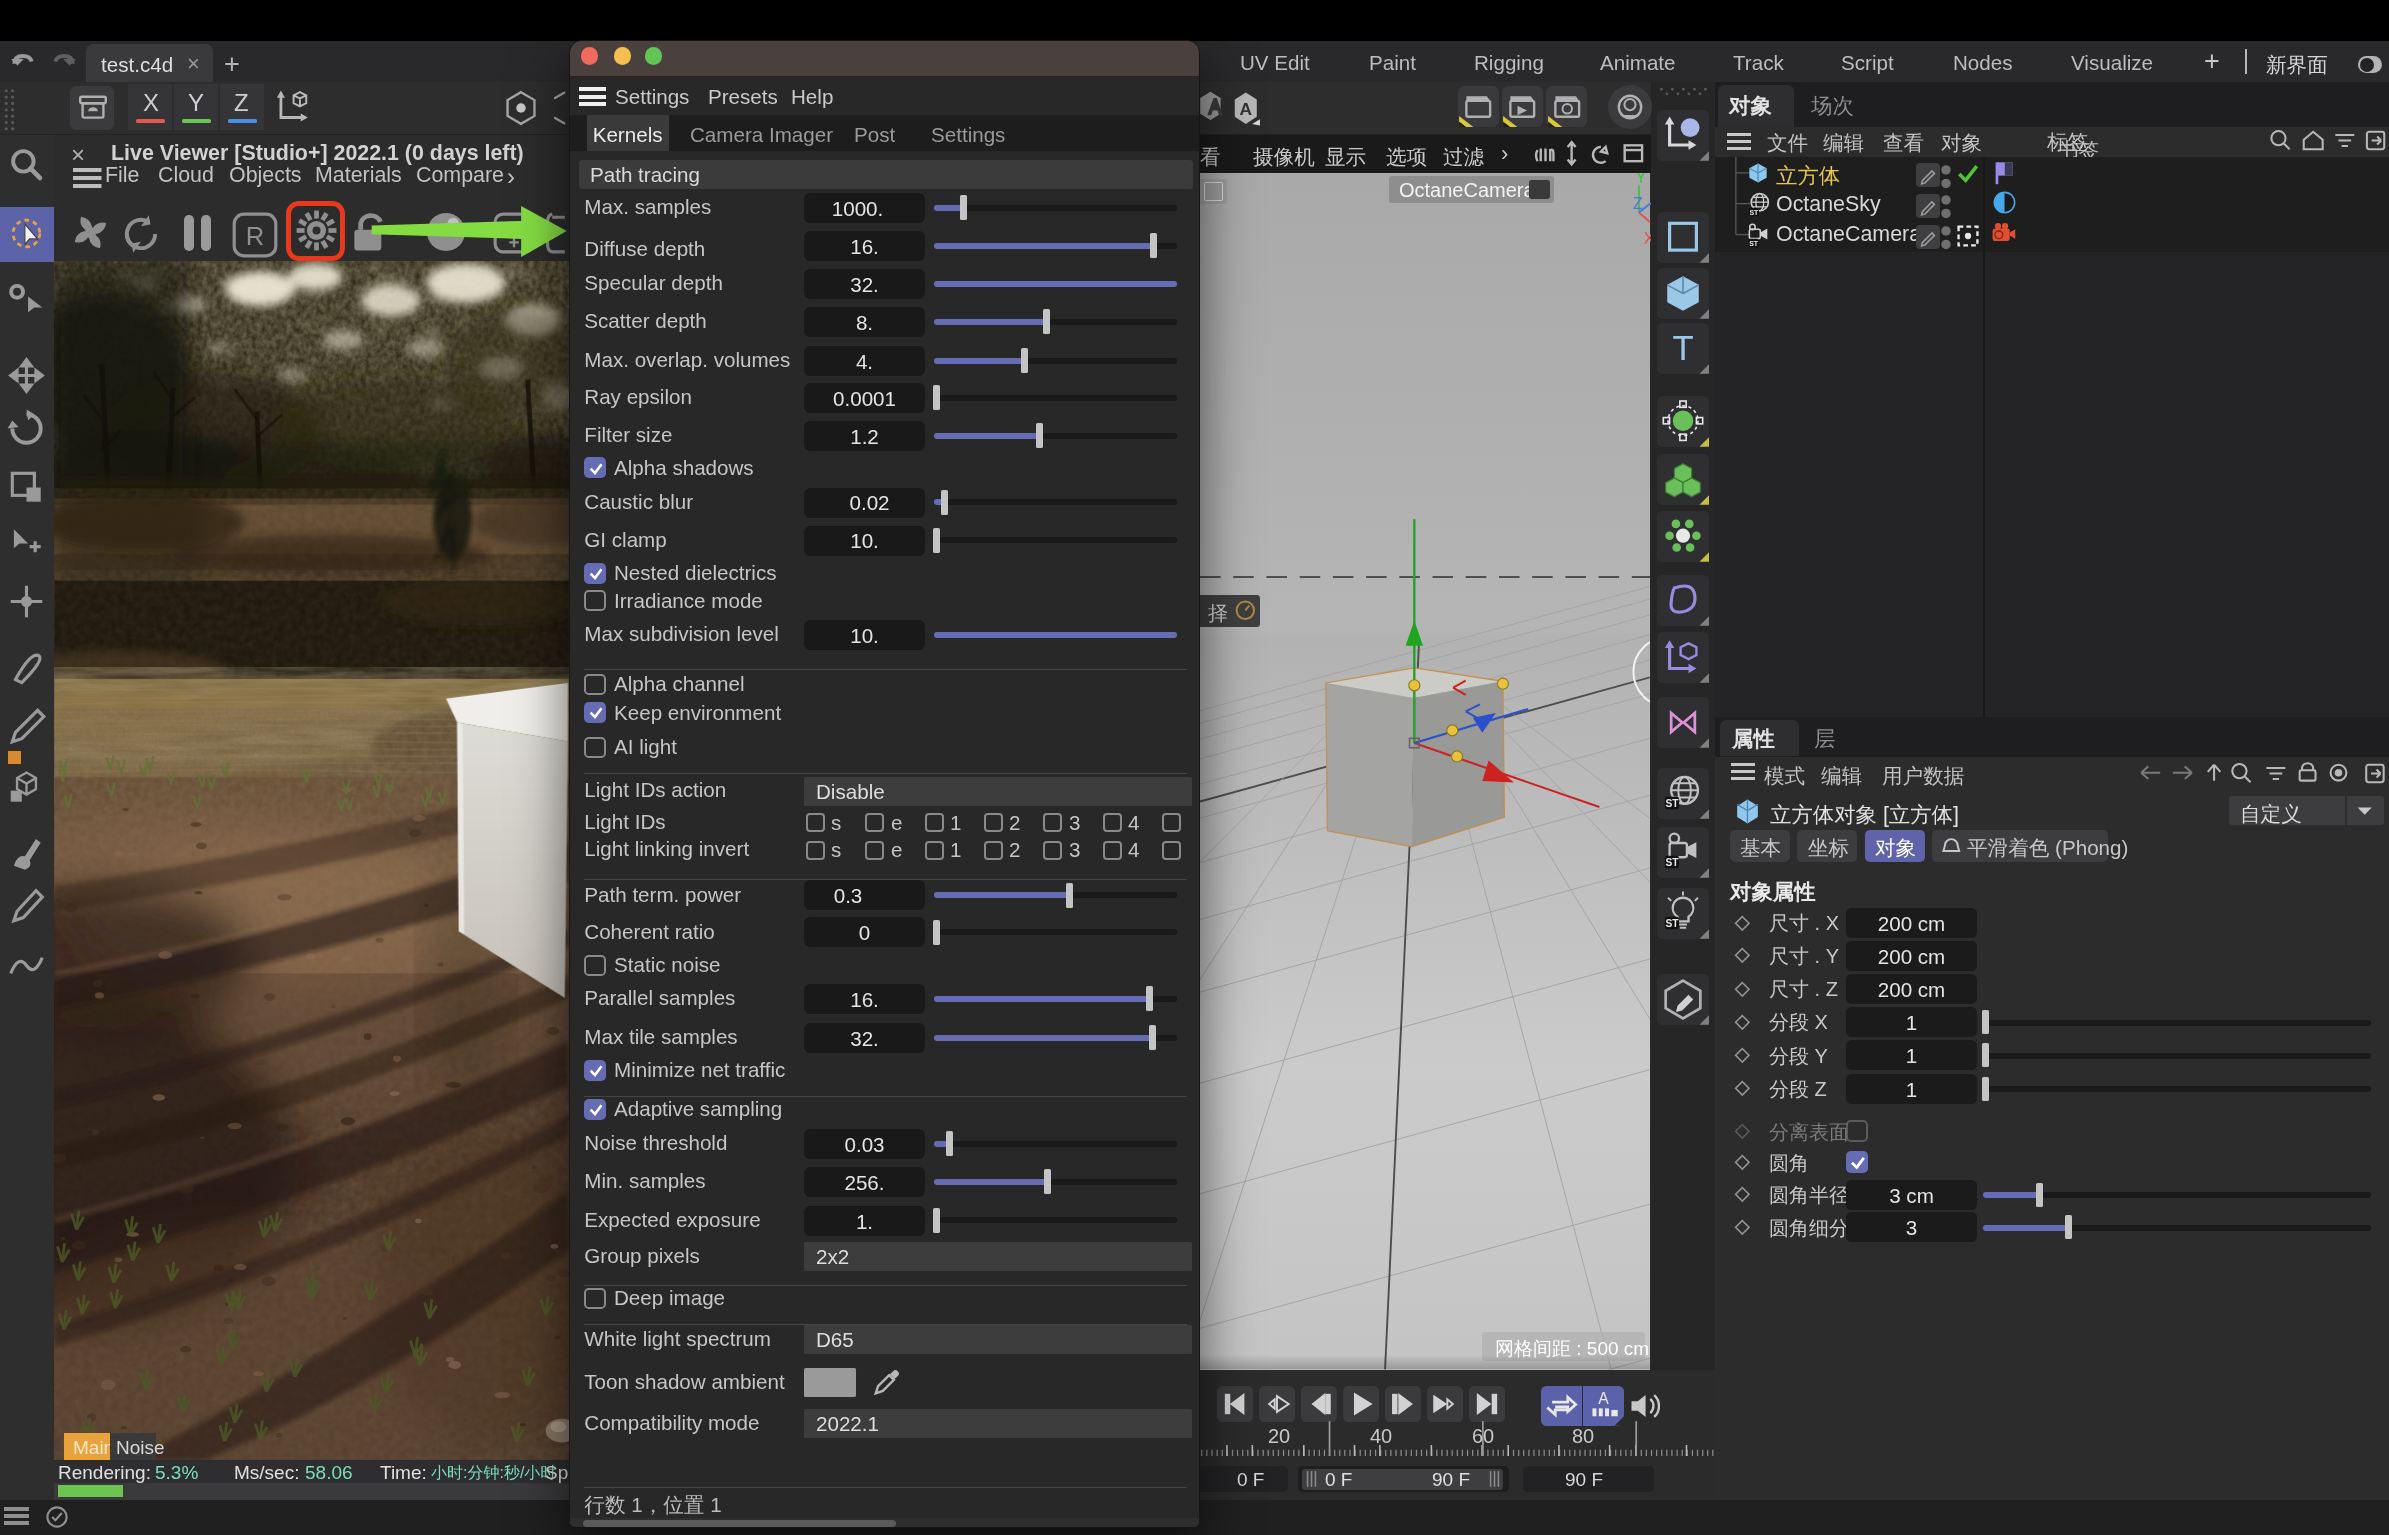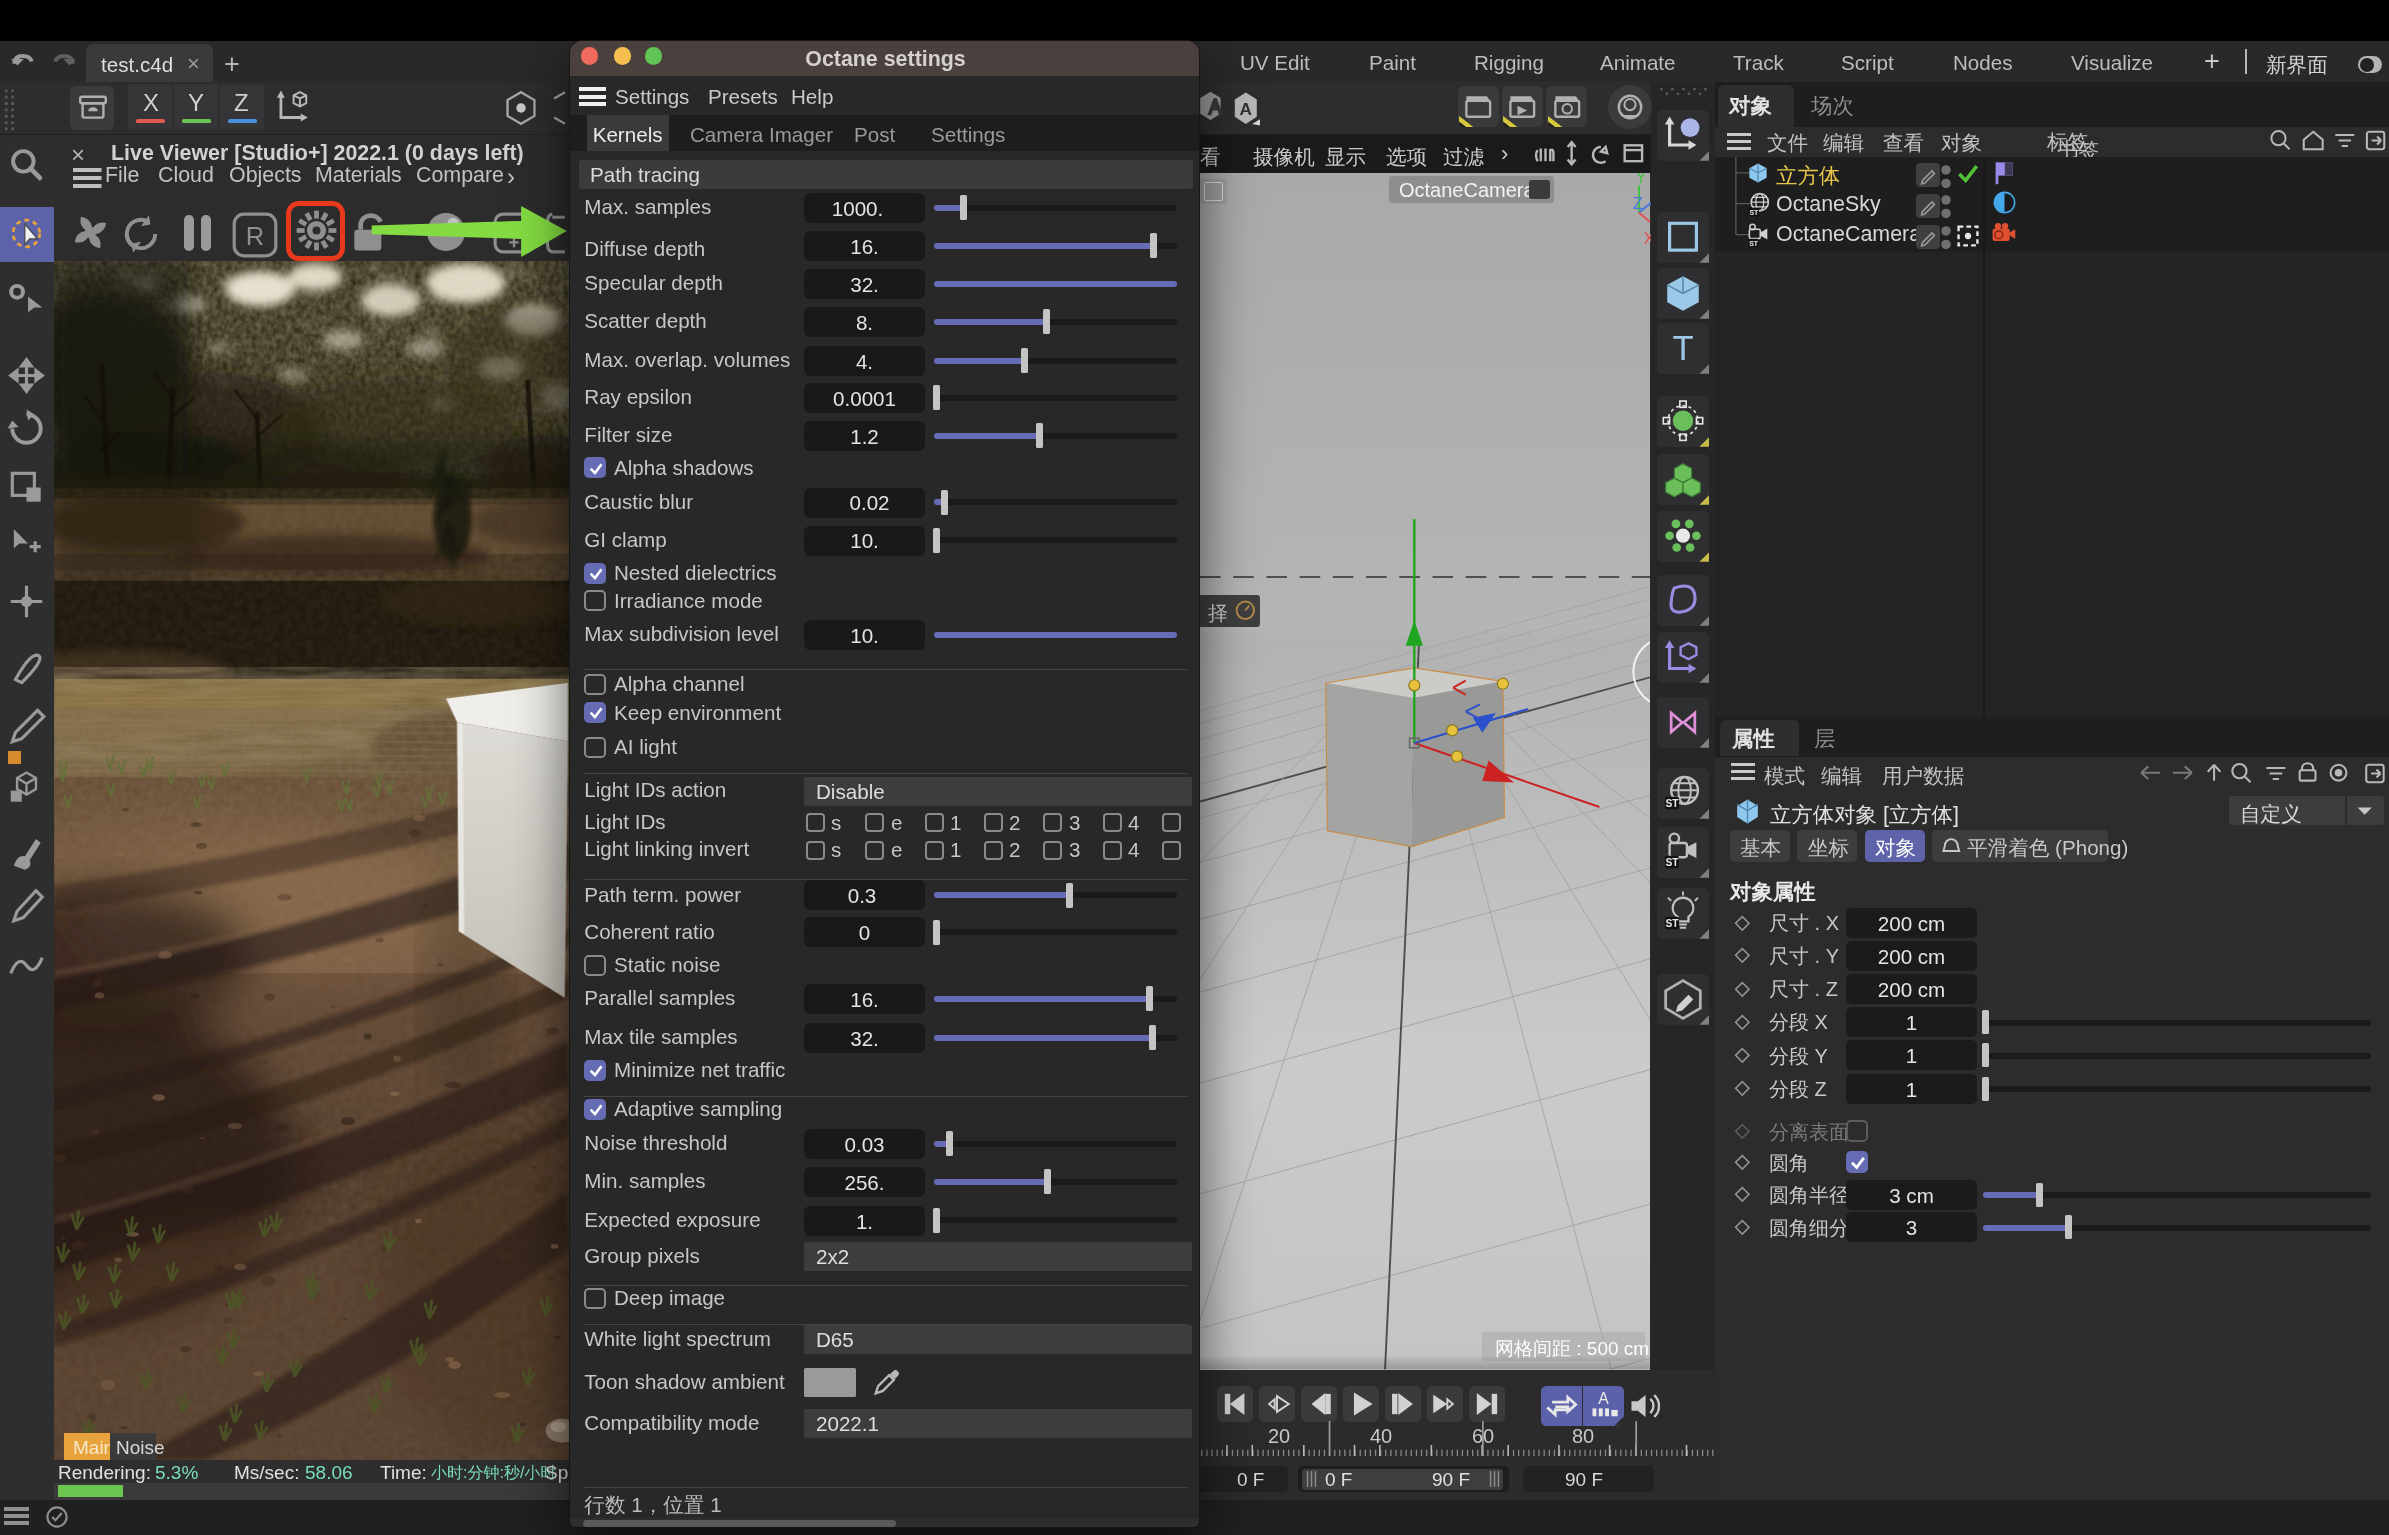--- a/index.html
+++ b/index.html
@@ -1272,21 +1272,20 @@
       <path d="M9 15 l4 4 8 -9" fill="none" stroke="#8f8f8f" stroke-width="2.6"></path>
     </svg>
 <svg class="ab" style="left:371px;top:202px;z-index:40" width="198" height="59" viewBox="0 0 250 75">
       <path d="M0 30 L190 24 L190 5 L248 37 L190 70 L190 47 L0 41 z" fill="#84dc42"></path>
     </svg>
 <div class="ab" style="left:569px;top:40px;width:631px;height:1488px;z-index:50;background:#282828;border-radius:12.7px 12.7px 6.3px 6.3px;box-shadow:0 20px 55px rgba(0,0,0,0.6);border:0.8px solid #161616;overflow:hidden;">
 <div class="ab" style="left:0px;top:0px;width:631px;height:36px;background:#4a403d;border-bottom:0.8px solid #2a2220;"></div>
 <div class="ab" style="left:11px;top:6.3px;width:17.4px;height:17.4px;background:#f06a5d;border-radius:8.7px;"></div>
 <div class="ab" style="left:44px;top:6.3px;width:17.4px;height:17.4px;background:#f5bf4f;border-radius:8.7px;"></div>
 <div class="ab" style="left:75px;top:6.3px;width:17.4px;height:17.4px;background:#62c454;border-radius:8.7px;"></div>
-<div class="ab" style="left:0px;top:6.3px;width:631px;font-size:21.4px;color:#d4d1d0;font-weight:700;text-align:center;white-space:nowrap;">Octane settings</div>
 <div class="ab" style="left:8.7px;top:46px;width:27px;height:19px;background:linear-gradient(#f0f0f0,#f0f0f0) 0 0/27px 4px no-repeat,linear-gradient(#f0f0f0,#f0f0f0) 0 8px/27px 4px no-repeat,linear-gradient(#f0f0f0,#f0f0f0) 0 15px/27px 4px no-repeat;"></div>
 <div class="ab" style="left:45px;top:44px;font-size:20.6px;color:#cacaca;white-space:nowrap;">Settings</div>
 <div class="ab" style="left:138px;top:44px;font-size:20.6px;color:#cacaca;white-space:nowrap;">Presets</div>
 <div class="ab" style="left:221px;top:44px;font-size:20.6px;color:#cacaca;white-space:nowrap;">Help</div>
 <div class="ab" style="left:0px;top:74px;width:631px;height:36px;background:#1d1d1d;"></div>
 <div class="ab" style="left:16.6px;top:74px;width:82px;height:36px;background:#3a3a3a;"></div>
 <div class="ab" style="left:16.6px;top:82px;width:82px;font-size:20.6px;color:#ececec;text-align:center;white-space:nowrap;">Kernels</div>
 <div class="ab" style="left:120px;top:82px;font-size:20.6px;color:#9a9a9a;white-space:nowrap;">Camera Imager</div>
 <div class="ab" style="left:284px;top:82px;font-size:20.6px;color:#9a9a9a;white-space:nowrap;">Post</div>
 <div class="ab" style="left:361px;top:82px;font-size:20.6px;color:#9a9a9a;white-space:nowrap;">Settings</div>
@@ -1398,21 +1397,21 @@
 <div class="ab" style="left:414px;top:800px;width:19px;height:19px;border:2px solid #8a8a8a;border-radius:4px;"></div>
 <div class="ab" style="left:439px;top:797px;font-size:20.6px;color:#c6c6c6;white-space:nowrap;">2</div>
 <div class="ab" style="left:473px;top:800px;width:19px;height:19px;border:2px solid #8a8a8a;border-radius:4px;"></div>
 <div class="ab" style="left:499px;top:797px;font-size:20.6px;color:#c6c6c6;white-space:nowrap;">3</div>
 <div class="ab" style="left:533px;top:800px;width:19px;height:19px;border:2px solid #8a8a8a;border-radius:4px;"></div>
 <div class="ab" style="left:558px;top:797px;font-size:20.6px;color:#c6c6c6;white-space:nowrap;">4</div>
 <div class="ab" style="left:592px;top:800px;width:19px;height:19px;border:2px solid #8a8a8a;border-radius:4px;"></div>
 <div class="ab" style="left:14.3px;top:838px;width:603px;height:0.8px;background:#454545;"></div>
 <div class="ab" style="left:14.3px;top:842px;font-size:20.6px;color:#c6c6c6;white-space:nowrap;">Path term. power</div>
 <div class="ab" style="left:234px;top:839px;width:121px;height:30px;background:#191919;border-radius:6.3px;"></div>
-<div class="ab" style="left:234px;top:843px;width:116px;font-size:20.6px;color:#e4e4e4;text-align:center;white-space:nowrap;">0.3</div>
+<div class="ab" style="left:220px;top:843px;width:116px;font-size:20.6px;color:#e4e4e4;text-align:center;white-space:nowrap;">0.3</div>
 <div class="ab" style="left:364px;top:851px;width:243px;height:6.3px;background:#1a1a1a;border-radius:2.4px;"></div>
 <div class="ab" style="left:364px;top:851px;width:135px;height:6.3px;background:#656cb4;border-radius:2.4px;"></div>
 <div class="ab" style="left:496px;top:842px;width:7.1px;height:25px;background:#c4c4c4;border-radius:1.6px;"></div>
 <div class="ab" style="left:14.3px;top:879px;font-size:20.6px;color:#c6c6c6;white-space:nowrap;">Coherent ratio</div>
 <div class="ab" style="left:234px;top:876px;width:121px;height:30px;background:#191919;border-radius:6.3px;"></div>
 <div class="ab" style="left:234px;top:880px;width:121px;font-size:20.6px;color:#e4e4e4;text-align:center;white-space:nowrap;">0</div>
 <div class="ab" style="left:364px;top:888px;width:243px;height:6.3px;background:#1a1a1a;border-radius:2.4px;"></div>
 <div class="ab" style="left:363px;top:879px;width:7.1px;height:25px;background:#c4c4c4;border-radius:1.6px;"></div>
 <div class="ab" style="left:14.3px;top:914px;width:21.4px;height:21.4px;border:2px solid #8a8a8a;border-radius:4.8px;"></div>
 <div class="ab" style="left:44px;top:912px;font-size:20.6px;color:#c6c6c6;white-space:nowrap;">Static noise</div>

